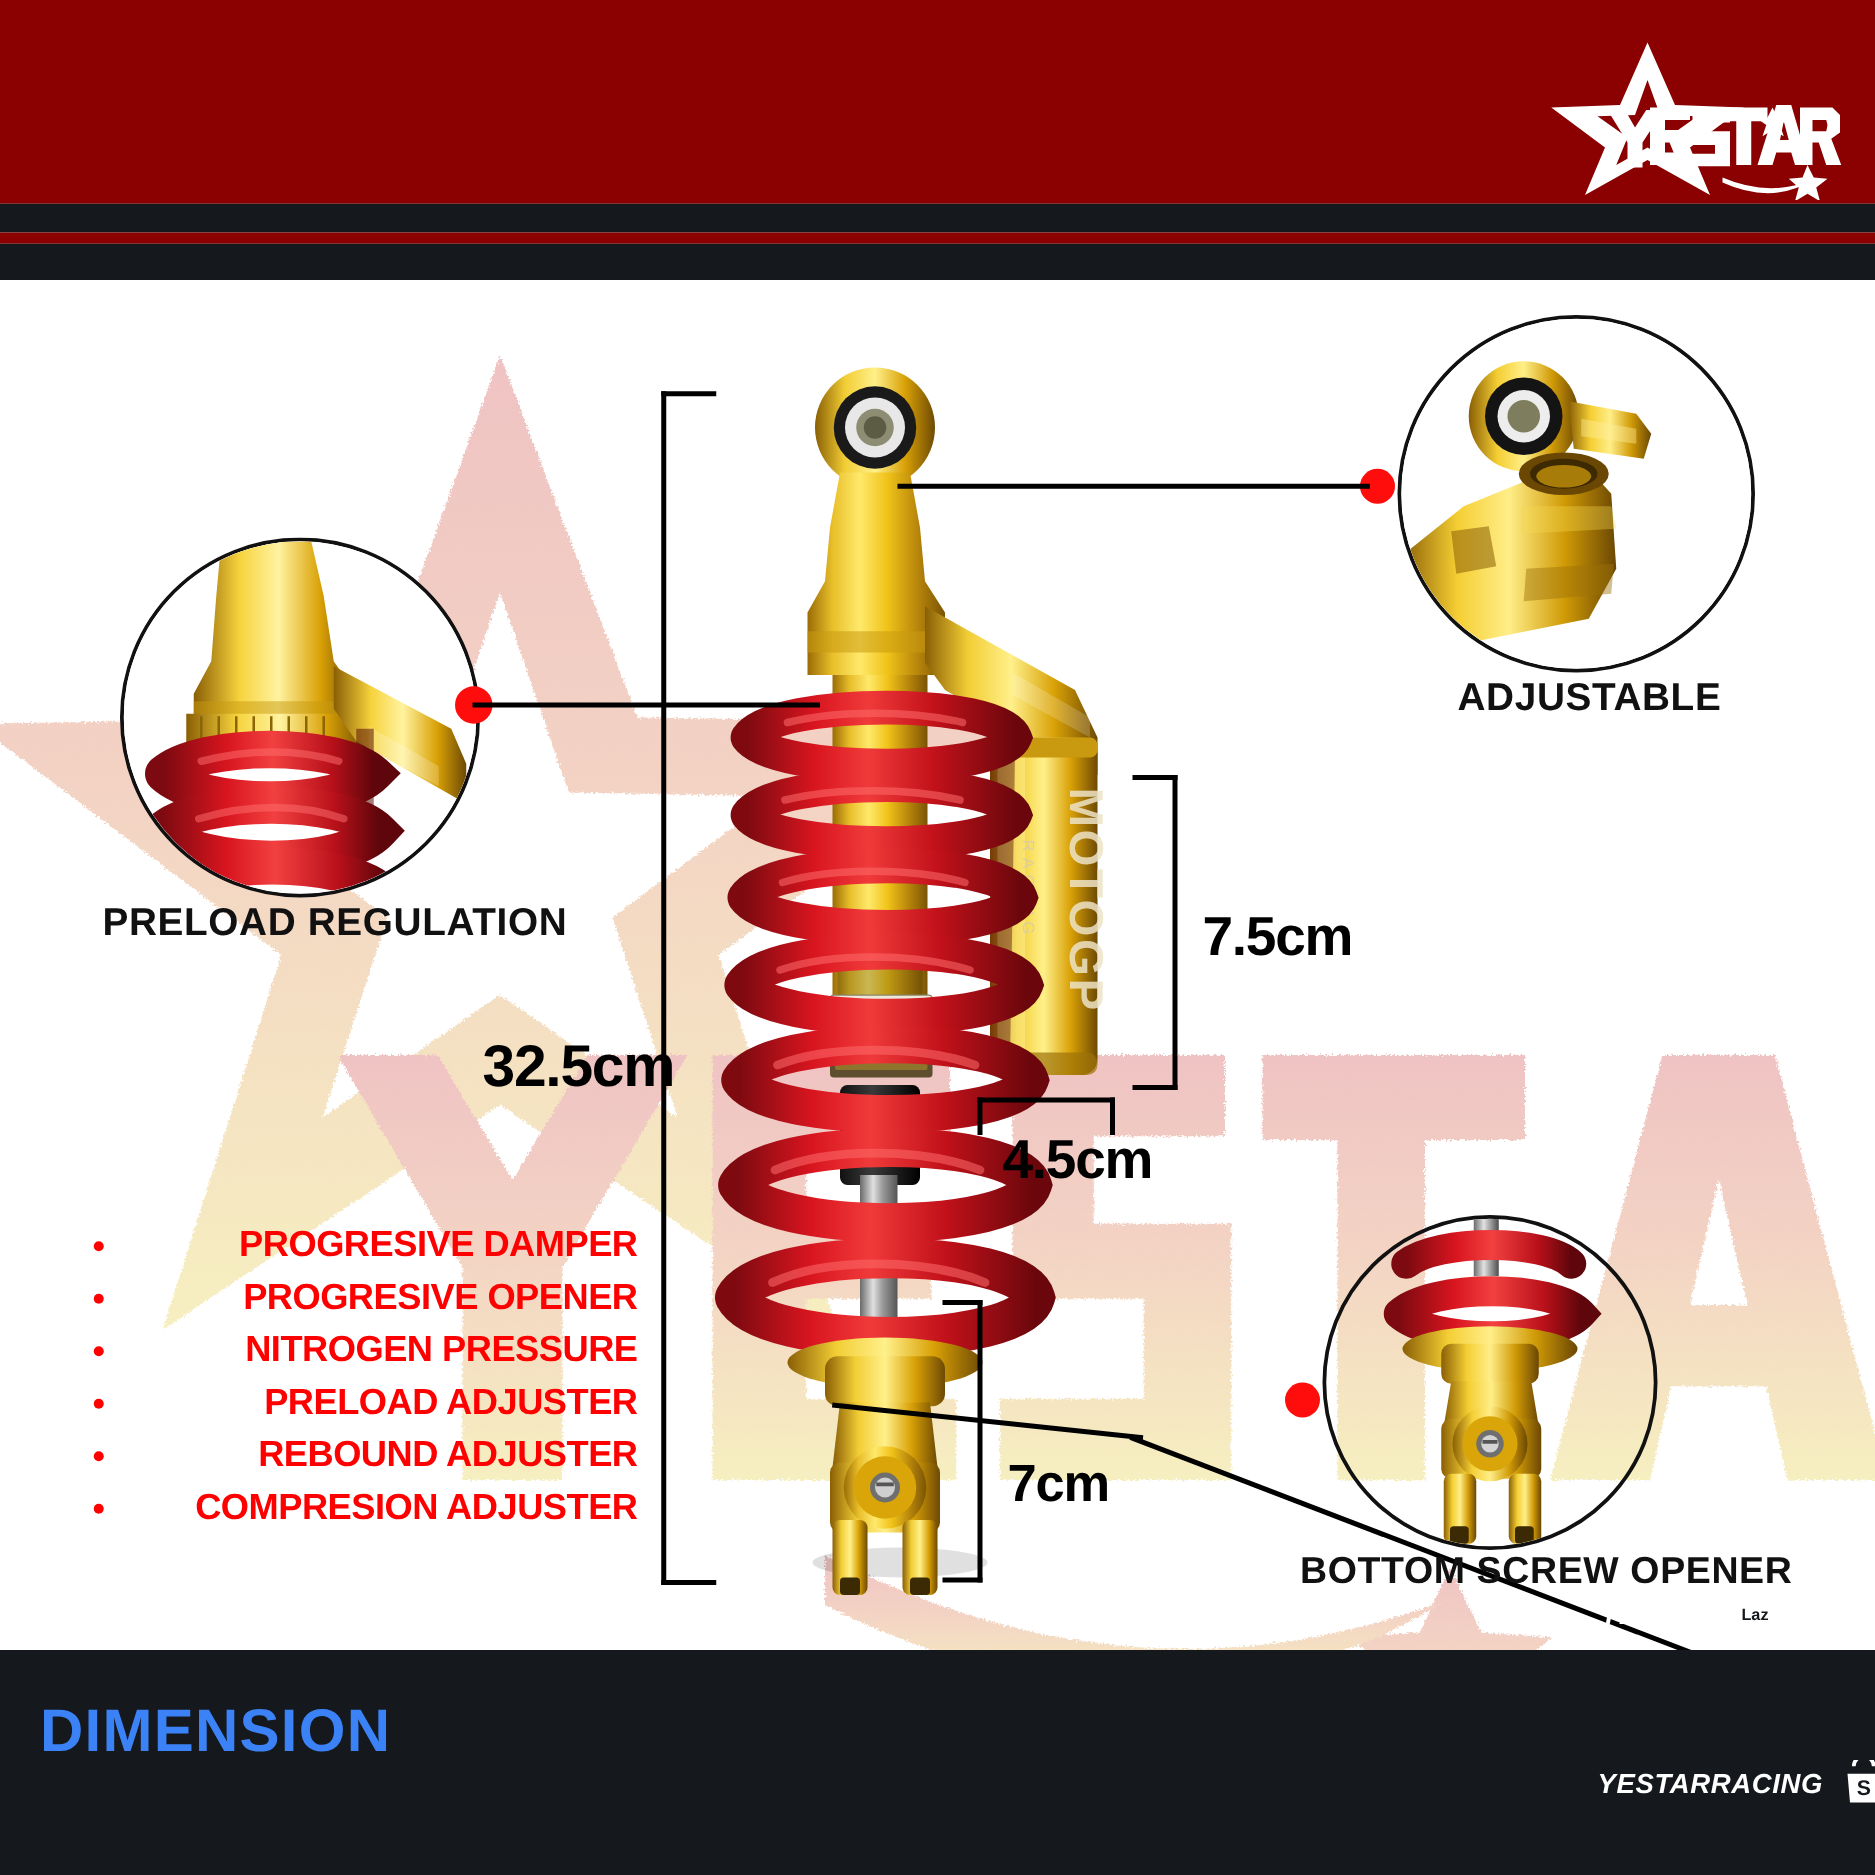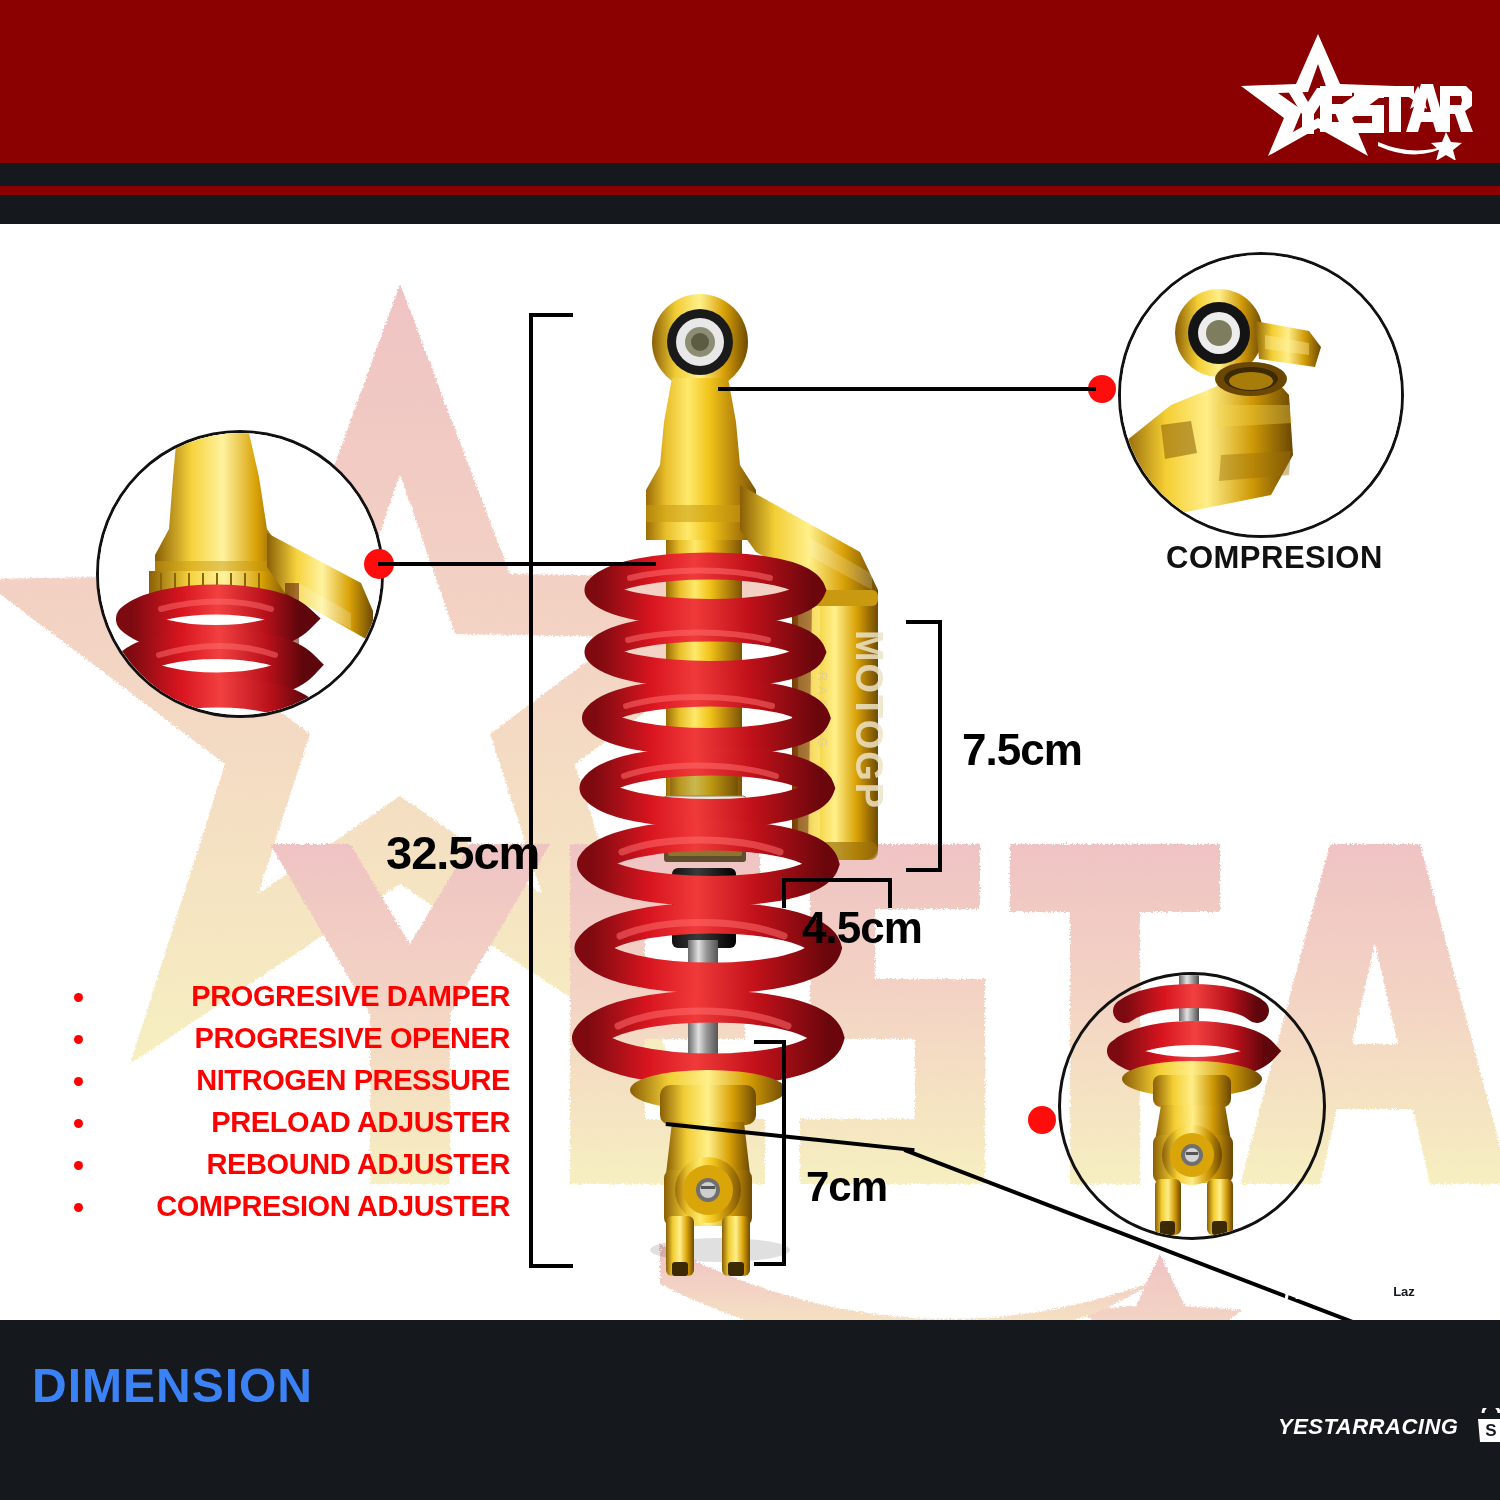--- a/index.html
+++ b/index.html
@@ -296,20 +296,21 @@
           <path d="M32 186 C62 160, 172 160, 200 186 C172 214, 62 214, 32 186"></path>
           <path d="M30 232 C60 204, 176 204, 204 232 C176 262, 60 262, 30 232"></path>
           <path d="M28 282 C58 252, 180 252, 208 282"></path>
         </g>
         <g fill="none" stroke="#FF7070" stroke-width="6" opacity=".5" stroke-linecap="round">
           <path d="M62 176 C100 166, 140 166, 172 176"></path>
           <path d="M60 222 C100 210, 142 210, 176 222"></path>
         </g>
       </svg>
     </div>
+    <div class="lbl" style="left:-14px;top:290px;font-size:31px;">PRELOAD REGULATION</div>
   </div>
   <div class="dot" style="left:364px;top:549px;width:30px;height:30px;"></div>
   <div class="line-h" style="left:378px;top:562px;width:278px;"></div>
 
   <div class="callout" style="left:1118px;top:252px;width:300px;height:330px;">
     <div class="circ" style="width:280px;height:280px;">
       <svg width="280" height="280" viewBox="0 0 280 280">
         <defs>
           <linearGradient id="g4" x1="0" y1="0" x2="1" y2="0">
             <stop offset="0%" stop-color="#8A5F05"></stop>
@@ -337,21 +338,21 @@
 
         <path d="M0 190 L50 150 L104 128 L150 120 L168 140 L172 200 L150 240 L60 258 L0 240 Z" fill="url(#g4)"></path>
         <ellipse cx="130" cy="124" rx="36" ry="17" fill="#6B4704"></ellipse>
         <ellipse cx="130" cy="124" rx="27" ry="12" fill="#3E2A02"></ellipse>
         <ellipse cx="130" cy="126" rx="22" ry="9" fill="#A87C08"></ellipse>
         <path d="M96 150 L168 150 L172 168 L96 172 Z" fill="#F5D94F" opacity=".35"></path>
         <path d="M40 170 L70 166 L76 198 L44 204 Z" fill="#8A5F05" opacity=".55"></path>
         <path d="M100 200 L170 196 L168 220 L98 226 Z" fill="#9C7208" opacity=".45"></path>
       </svg>
     </div>
-    <div class="lbl" style="left:48px;top:288px;font-size:31px;">COMPRESION</div>
+    <div class="lbl" style="left:48px;top:288px;font-size:31px;">ADJUSTABLE</div>
   </div>
   <div class="dot" style="left:1088px;top:375px;width:28px;height:28px;"></div>
   <div class="line-h" style="left:718px;top:387px;width:378px;"></div>
 
   <div class="callout" style="left:1058px;top:972px;width:290px;height:320px;">
     <div class="circ" style="width:262px;height:262px;background:transparent;">
       <svg width="262" height="262" viewBox="0 0 262 262">
         <defs>
           <linearGradient id="g6" x1="0" y1="0" x2="1" y2="0">
             <stop offset="0%" stop-color="#8A5F05"></stop>
@@ -391,20 +392,21 @@
         <circle cx="131" cy="180" r="11" fill="#6f6f6f"></circle>
         <circle cx="131" cy="180" r="7" fill="#D4D4D4"></circle>
         <rect x="125" y="177" width="12" height="3" fill="#555"></rect>
 
         <rect x="94" y="204" width="26" height="56" rx="6" fill="url(#g6)"></rect>
         <rect x="146" y="204" width="26" height="56" rx="6" fill="url(#g6)"></rect>
         <rect x="99" y="246" width="15" height="14" rx="3" fill="#3b2a04"></rect>
         <rect x="151" y="246" width="15" height="14" rx="3" fill="#3b2a04"></rect>
       </svg>
     </div>
+    <div class="lbl" style="left:-18px;top:268px;font-size:30px;">BOTTOM SCREW OPENER</div>
   </div>
   <div class="dot" style="left:1028px;top:1106px;width:28px;height:28px;"></div>
 
   <div class="features">
     <ul>
       <li>PROGRESIVE DAMPER</li>
       <li>PROGRESIVE OPENER</li>
       <li>NITROGEN PRESSURE</li>
       <li>PRELOAD ADJUSTER</li>
       <li>REBOUND ADJUSTER</li>

